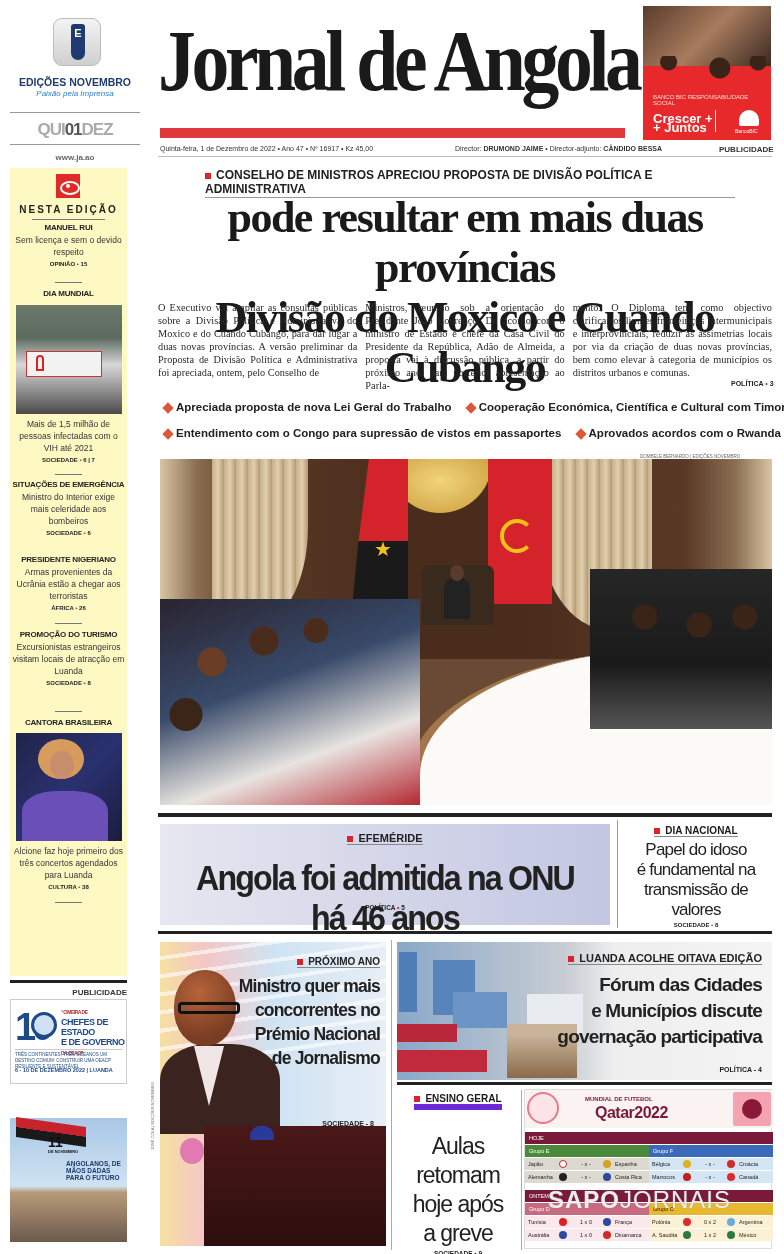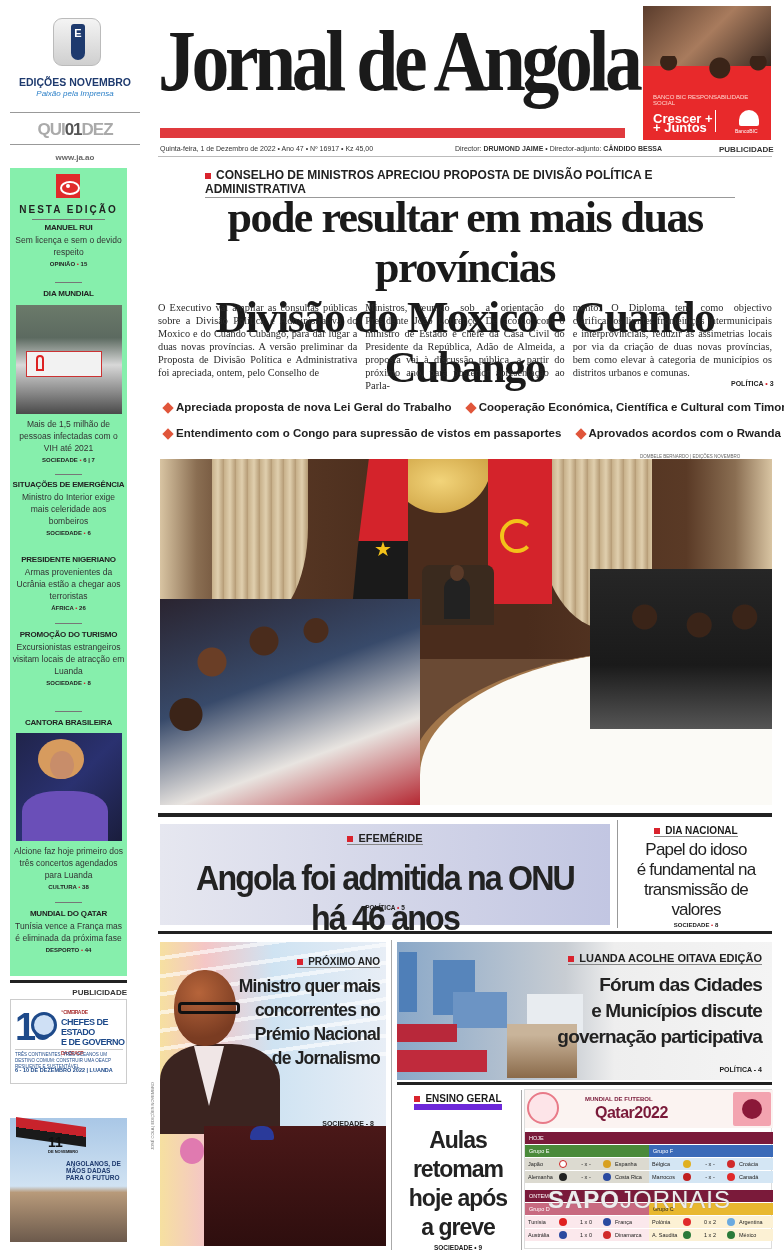--- a/index.html
+++ b/index.html
@@ -27,21 +27,21 @@
 #ad-top .bank{position:absolute;left:10px;top:88px;font-size:6px;color:#ffd8d0}
 #ad-top .slogan{position:absolute;left:10px;top:108px;font-size:13px;font-weight:bold;color:#fff;line-height:9px}
 #ad-top .vline{position:absolute;left:72px;top:104px;width:1px;height:22px;background:#fff}
 #ad-top .tree{position:absolute;left:96px;top:104px;width:20px;height:16px;background:#fff;border-radius:10px 10px 2px 2px}
 #ad-top .bic{position:absolute;left:92px;top:122px;font-size:5px;color:#fff}
 #dateline{left:160px;top:145px;width:470px;font-size:7px;color:#333}
 #director{left:455px;top:145px;font-size:7px;color:#333}
 #pub-top{left:719px;top:145px;font-size:8px;font-weight:bold;color:#333}
 #top-hr{left:158px;top:156px;width:614px;height:1px;background:#bbb}
 
-#sidebar{left:10px;top:168px;width:117px;height:808px;background:#86efac}
+#sidebar{left:10px;top:168px;width:117px;height:808px;background:#fef9c3}
 #sidebar .eye{position:absolute;left:46px;top:6px;width:24px;height:24px;background:#e02a2a}
 #sidebar .eye::before{content:"";position:absolute;left:4px;top:7px;width:16px;height:10px;border:2px solid #fff;border-radius:50%/50%}
 #sidebar .eye::after{content:"";position:absolute;left:10px;top:10px;width:4px;height:4px;background:#fff;border-radius:50%}
 .sb-title{position:absolute;left:0;width:117px;text-align:center;font-size:10px;font-weight:bold;letter-spacing:2px;color:#222}
 .sb-rule{position:absolute;left:22px;width:73px;height:1px;background:#777}
 .sb-rule.short{left:45px;width:27px}
 .sb-item{position:absolute;left:2px;width:113px;text-align:center;line-height:12px}
 .sb-item .kick{font-size:8px;font-weight:bold;color:#222;display:block;letter-spacing:-0.2px}
 .sb-item .txt{font-size:8.5px;color:#333;display:block}
 .sb-item .sec{font-size:6px;font-weight:bold;color:#222;display:block}
@@ -129,21 +129,21 @@
 #forum .bldg4{position:absolute;left:130px;top:52px;width:56px;height:40px;background:#e8ecf0}
 #forum .roof1{position:absolute;left:0;top:82px;width:60px;height:18px;background:#b8283a}
 #forum .roof2{position:absolute;left:0;top:108px;width:90px;height:22px;background:#c02a3c}
 #forum .roof3{position:absolute;left:110px;top:82px;width:70px;height:54px;background:linear-gradient(#c9b49a 20%,#8a6a4a)}
 #forum .kick{position:absolute;right:10px;top:10px;font-size:11px;font-weight:bold;color:#222;border-bottom:1px solid #888}
 #forum .head{position:absolute;right:10px;top:30px;width:210px;text-align:right;font-size:19px;font-weight:bold;line-height:26px;letter-spacing:-0.8px;color:#222}
 #forum .sec{position:absolute;right:10px;top:124px;font-size:7px;font-weight:bold;color:#222}
 #forum-rule{left:397px;top:1082px;width:375px;height:3px;background:#222}
 #ensino{left:397px;top:1088px;width:122px;text-align:center}
 #ensino .kick{font-size:10px;font-weight:bold;display:inline-block;border-bottom:6px solid #6d28d9}
-#ensino .head{font-size:23px;line-height:29px;font-weight:bold;letter-spacing:-1px;color:#222;margin-top:16px}
+#ensino .head{font-size:23px;line-height:29px;font-weight:normal;letter-spacing:-1px;color:#222;margin-top:22px}
 #ensino .sec{font-size:6.5px;font-weight:bold;margin-top:2px}
 #vrule-ens{left:521px;top:1090px;width:1px;height:160px;background:#aaa}
 
 #wc{left:524px;top:1089px;width:248px;height:160px;background:#fff;border:1px solid #ddd;font-size:5.5px}
 #wc .banner{position:absolute;left:0;top:0;width:248px;height:38px;background:#fbf3f1}
 #wc .ball{position:absolute;left:2px;top:2px;width:32px;height:32px;border-radius:50%;border:2px solid #e87a88;background:#fde4e8}
 #wc .title-sm{position:absolute;left:60px;top:6px;font-size:6px;font-weight:bold;color:#7a1a3a}
 #wc .title-lg{position:absolute;left:70px;top:14px;font-size:16px;font-weight:bold;color:#7a1a3a;letter-spacing:-0.5px}
 #wc .trophy{position:absolute;left:208px;top:2px;width:38px;height:34px;background:#f3a4b0;border-radius:2px}
 #wc .trophy::after{content:"";position:absolute;left:9px;top:7px;width:20px;height:20px;border-radius:50%;background:#8a1838}
@@ -238,25 +238,20 @@
   <div id="singer-photo" class="sb-photo">
     <div class="dress"></div>
     <div class="hair"></div>
     <div class="face"></div>
   </div>
   <div class="sb-item" style="top:677px">
     <span class="txt">Alcione faz hoje primeiro dos três concertos agendados para Luanda</span>
     <span class="sec"><span>CULTURA</span> <span class="red">•</span> <span>38</span></span>
   </div>
   <div class="sb-rule short" style="top:734px"></div>
-  <div class="sb-item" style="top:740px">
-    <span class="kick">MUNDIAL DO QATAR</span>
-    <span class="txt">Tunísia vence a França mas é eliminada da próxima fase</span>
-    <span class="sec"><span>DESPORTO</span> <span class="red">•</span> <span>44</span></span>
-  </div>
 </div>
 <div id="sb-bottom-rule" class="abs"></div>
 <div id="pub-left" class="abs">PUBLICIDADE</div>
 
 <div id="ad-summit" class="abs">
   <div class="ten">10</div>
   <div class="globe"></div>
   <div class="head">
     <span class="sm">ª CIMEIRA DE</span><br>
     <span>CHEFES DE ESTADO</span><br>

